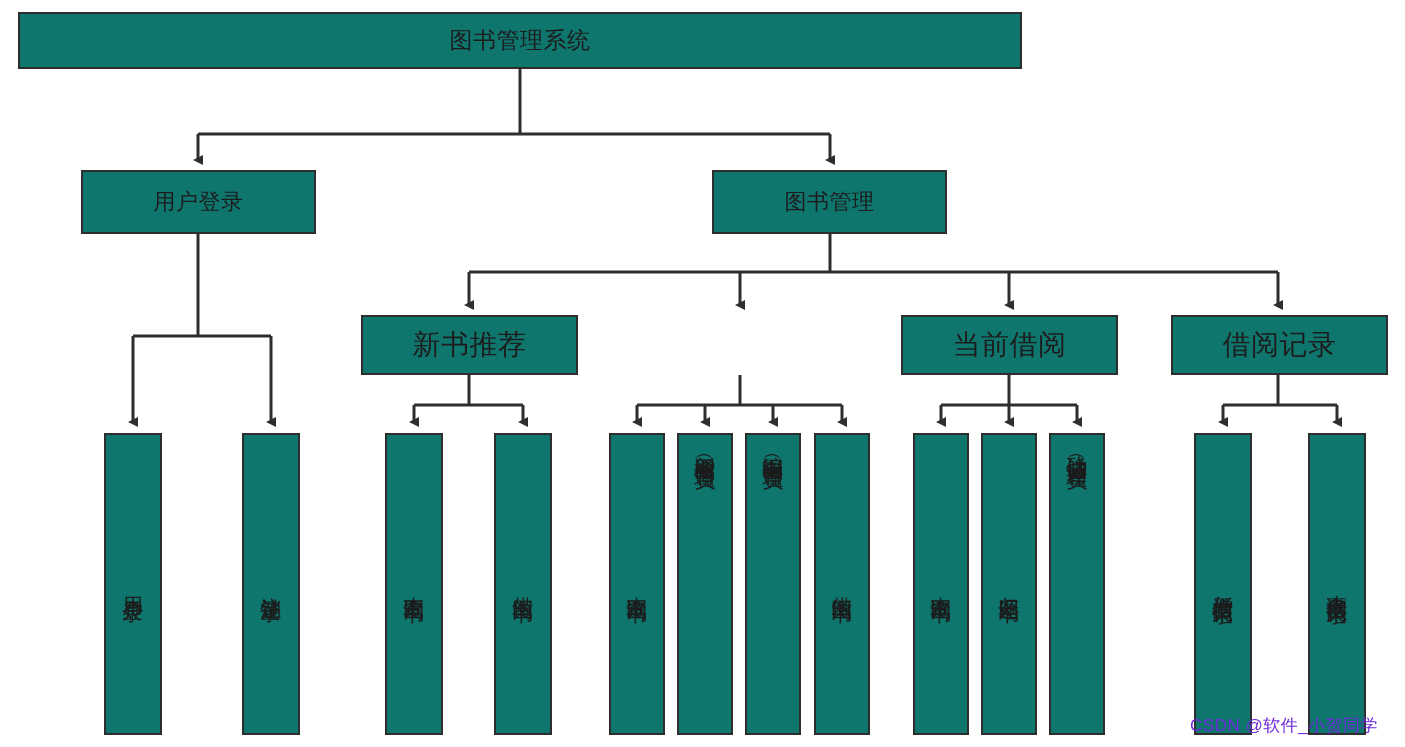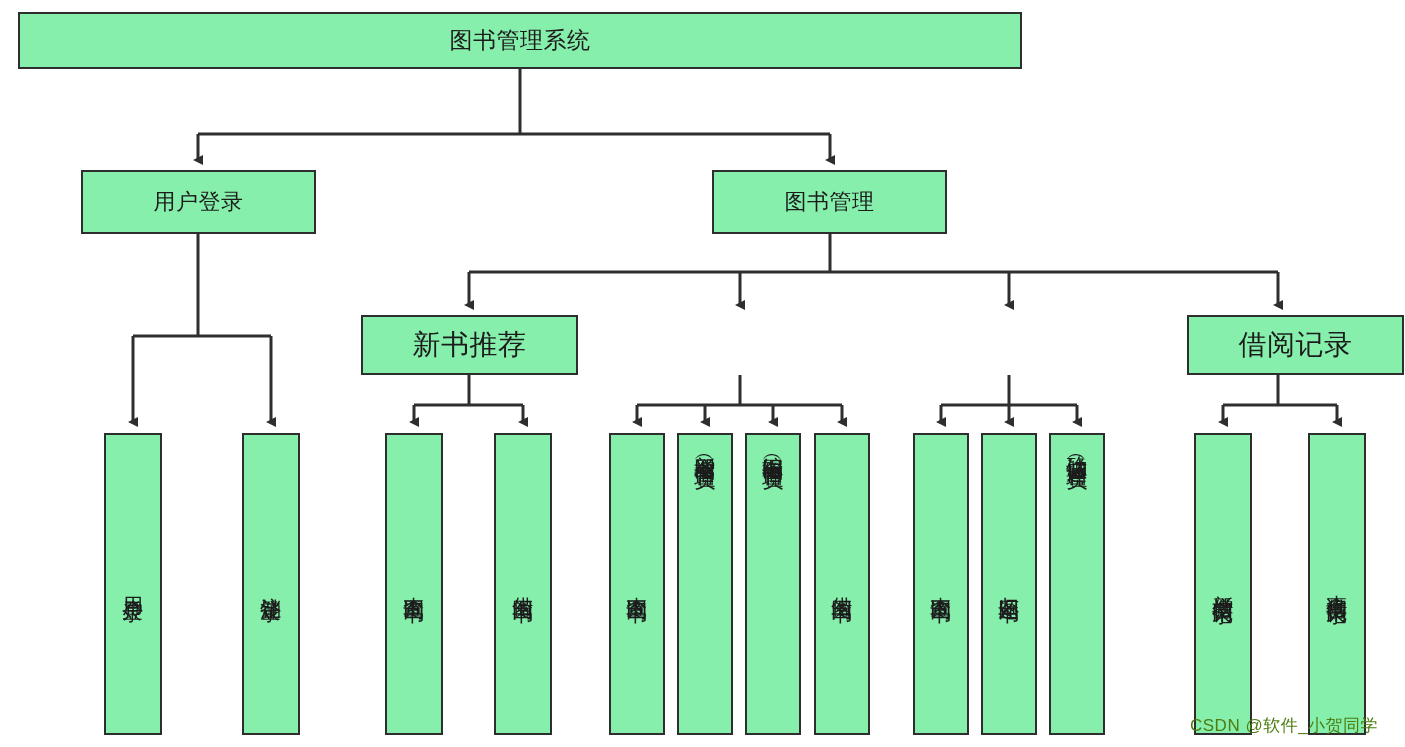--- a/index.html
+++ b/index.html
@@ -22,21 +22,21 @@
     left: 0;
     top: 0;
     width: 1405px;
     height: 747px;
     pointer-events: none;
   }
   .node {
     position: absolute;
     box-sizing: border-box;
     border: 2px solid #2e2e2e;
-    background: #86efac;
+    background: #0f766e;
     display: flex;
     align-items: center;
     justify-content: center;
     color: #1c1c1c;
     letter-spacing: 0.5px;
   }
   .node.root {
     font-size: 23px;
   }
   .node.level2 {
@@ -63,21 +63,21 @@
     margin-bottom: auto;
   }
   .node.leaf.top .vtext {
     margin-top: 4px;
   }
   .watermark {
     position: absolute;
     left: 1190px;
     top: 714px;
     font-size: 17px;
-    color: #4d7c0f;
+    color: #6d28d9;
     white-space: nowrap;
     letter-spacing: 0.5px;
   }
 </style>
 </head>
 <body>
 
 <div id="diagram-root">
 
   <svg id="connector-layer" viewBox="0 0 1405 747" xmlns="http://www.w3.org/2000/svg">
@@ -137,21 +137,24 @@
   <div class="node level2" style="left:81px; top:170px; width:235px; height:64px;">
     <span>用户登录</span>
   </div>
   <div class="node level2" style="left:712px; top:170px; width:235px; height:64px;justify-content:center;">
     <span>图书管理</span>
   </div>
 
   <div class="node level3" style="left:361px; top:315px; width:217px; height:60px;">
     <span>新书推荐</span>
   </div>
-  <div class="node level3" style="left:1171px; top:315px; width:217px; height:60px;margin-left:16px;">
+  <div class="node level3" style="left:901px; top:315px; width:217px; height:60px;">
+    <span>当前借阅</span>
+  </div>
+  <div class="node level3" style="left:1171px; top:315px; width:217px; height:60px;">
     <span>借阅记录</span>
   </div>
 
   <div class="node leaf mid" style="left:104px; top:433px; width:58px; height:302px;">
     <span class="vtext">用户登录</span>
   </div>
   <div class="node leaf mid" style="left:242px; top:433px; width:58px; height:302px;">
     <span class="vtext">注销登录</span>
   </div>
 

